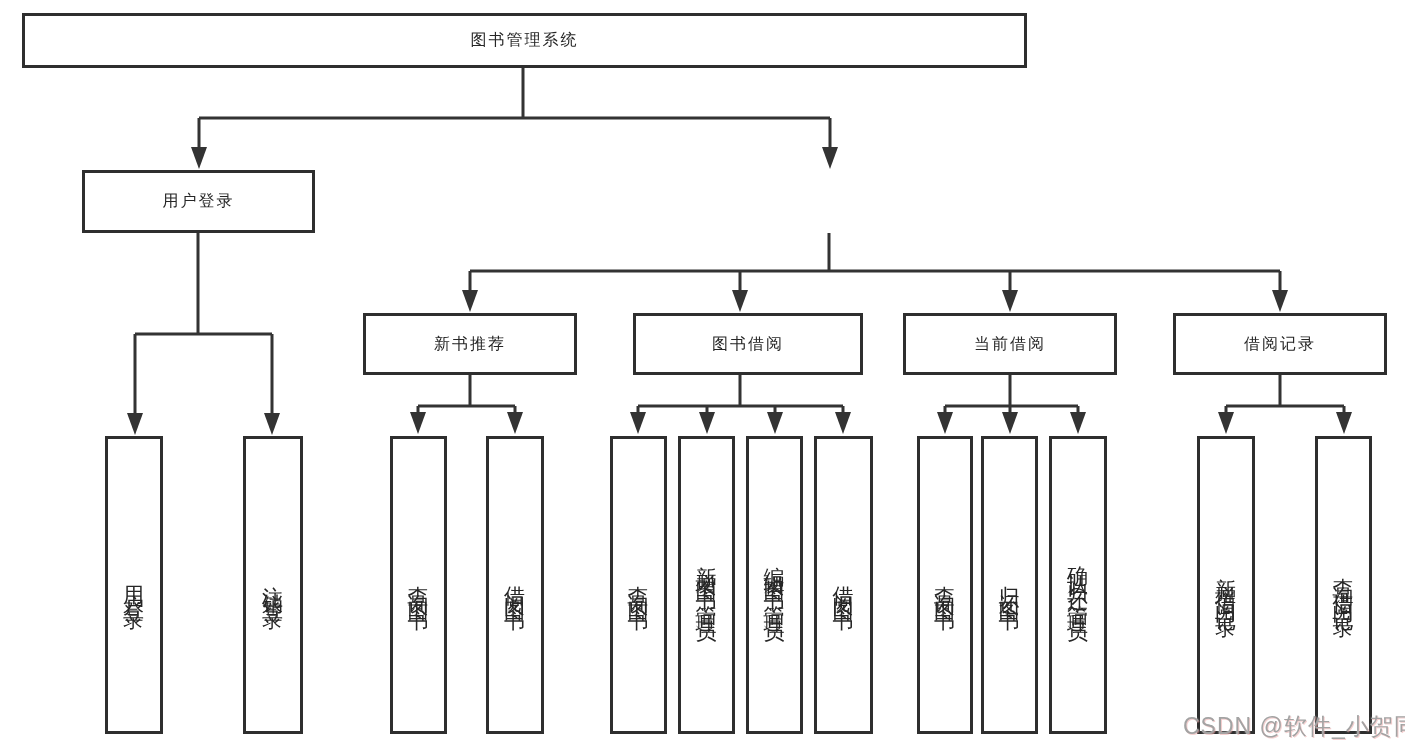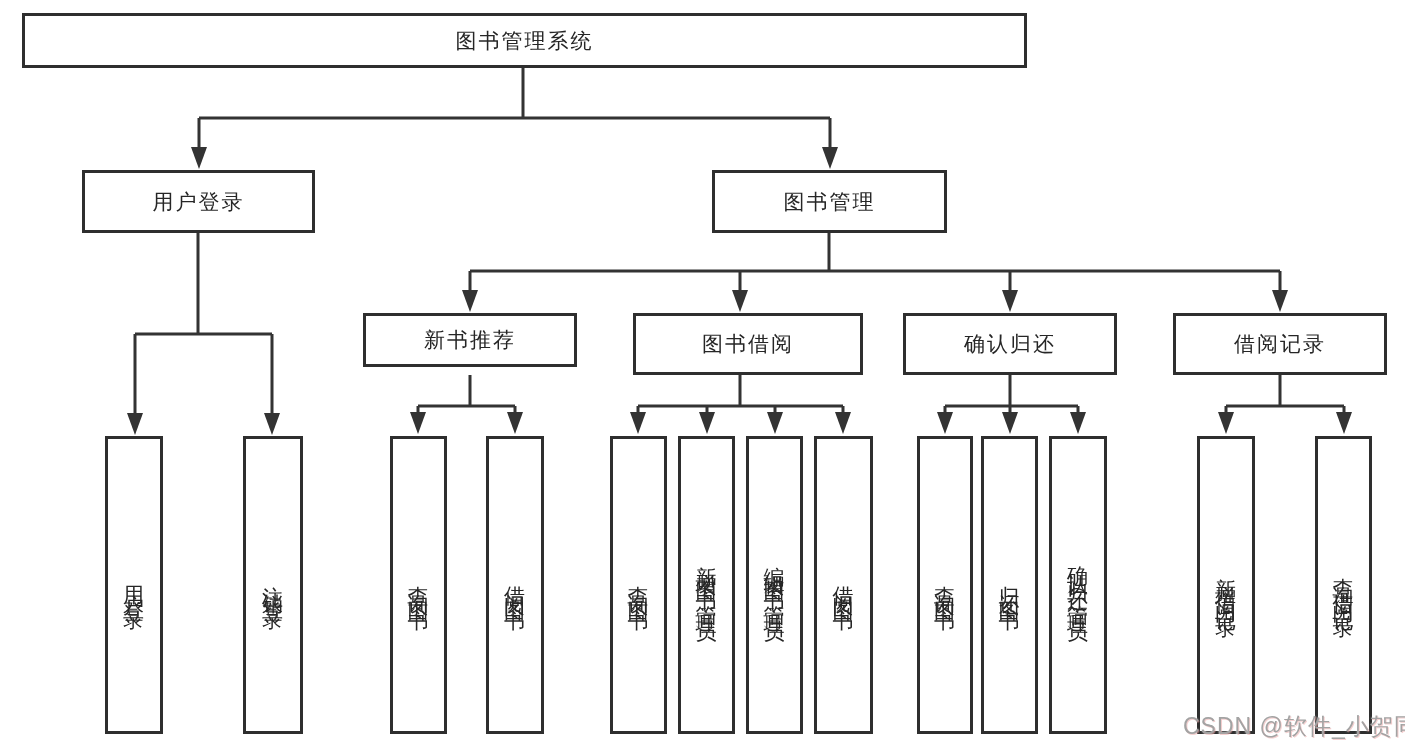--- a/index.html
+++ b/index.html
@@ -6,21 +6,21 @@
   .stage{
     position:relative;width:1405px;height:747px;background:#ffffff;overflow:hidden;
     font-family:"Liberation Sans","DejaVu Sans",sans-serif;
   }
   .wires{position:absolute;left:0;top:0;width:1405px;height:747px;}
   .box{
     position:absolute;box-sizing:border-box;background:#ffffff;
     border:3px solid #2e2e2e;display:flex;align-items:center;justify-content:center;
     color:#262626;z-index:2;
   }
-  .h{font-size:21px;letter-spacing:2px;white-space:nowrap;}
+  .h{font-size:16px;letter-spacing:2px;white-space:nowrap;}
   .v{
     writing-mode:vertical-rl;font-size:21px;letter-spacing:8px;line-height:1;
     text-align:center;
   }
   .watermark{
     position:absolute;z-index:5;white-space:nowrap;
     font-size:23px;letter-spacing:1px;
     text-shadow:1px 1px 0 rgba(233,150,150,0.45), 0 0 2px rgba(255,255,255,0.85);
   }
 </style>
@@ -65,25 +65,24 @@
       <path d="M1010,434 l-8,-22 h16 z"></path>
       <path d="M1078,434 l-8,-22 h16 z"></path>
       <path d="M1226,434 l-8,-22 h16 z"></path>
       <path d="M1344,434 l-8,-22 h16 z"></path>
     </g>
   </svg>
 
   <div class="box h" style="left:22px;top:13px;width:1005px;height:55px">图书管理系统</div>
 
   <div class="box h" style="left:82px;top:170px;width:233px;height:63px">用户登录</div>
-  <div class="box h" style="left:712px;top:170px;width:235px;height:63px">图书管理</div>
 
-  <div class="box h" style="left:363px;top:313px;width:214px;height:54px">新书推荐</div>
+  <div class="box h" style="left:363px;top:313px;width:214px;height:62px">新书推荐</div>
   <div class="box h" style="left:633px;top:313px;width:230px;height:62px">图书借阅</div>
-  <div class="box h" style="left:903px;top:313px;width:214px;height:62px">确认归还</div>
+  <div class="box h" style="left:903px;top:313px;width:214px;height:62px">当前借阅</div>
   <div class="box h" style="left:1173px;top:313px;width:214px;height:62px">借阅记录</div>
 
   <div class="box v" style="left:105px;top:436px;width:58px;height:298px">用户登录</div>
   <div class="box v" style="left:243px;top:436px;width:60px;height:298px">注销登录</div>
   <div class="box v" style="left:390px;top:436px;width:57px;height:298px">查询图书</div>
   <div class="box v" style="left:486px;top:436px;width:58px;height:298px">借阅图书</div>
   <div class="box v" style="left:610px;top:436px;width:57px;height:298px">查询图书</div>
   <div class="box v" style="left:678px;top:436px;width:57px;height:298px">新增图书（管理员）</div>
   <div class="box v" style="left:746px;top:436px;width:57px;height:298px">编辑图书（管理员）</div>
   <div class="box v" style="left:814px;top:436px;width:59px;height:298px">借阅图书</div>

